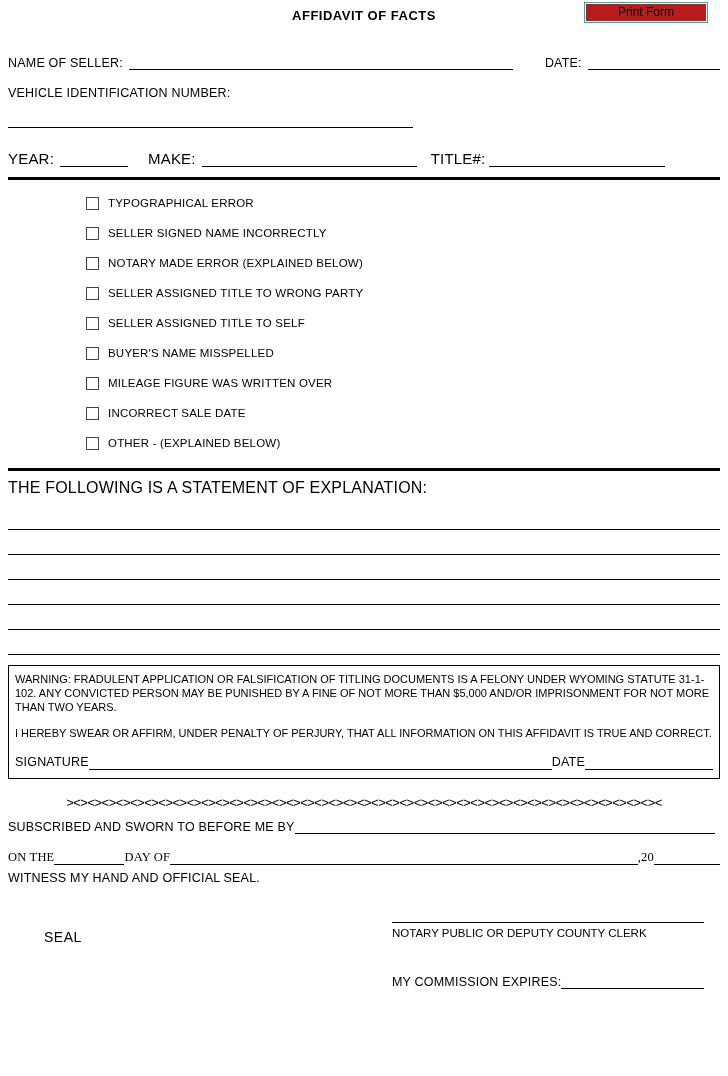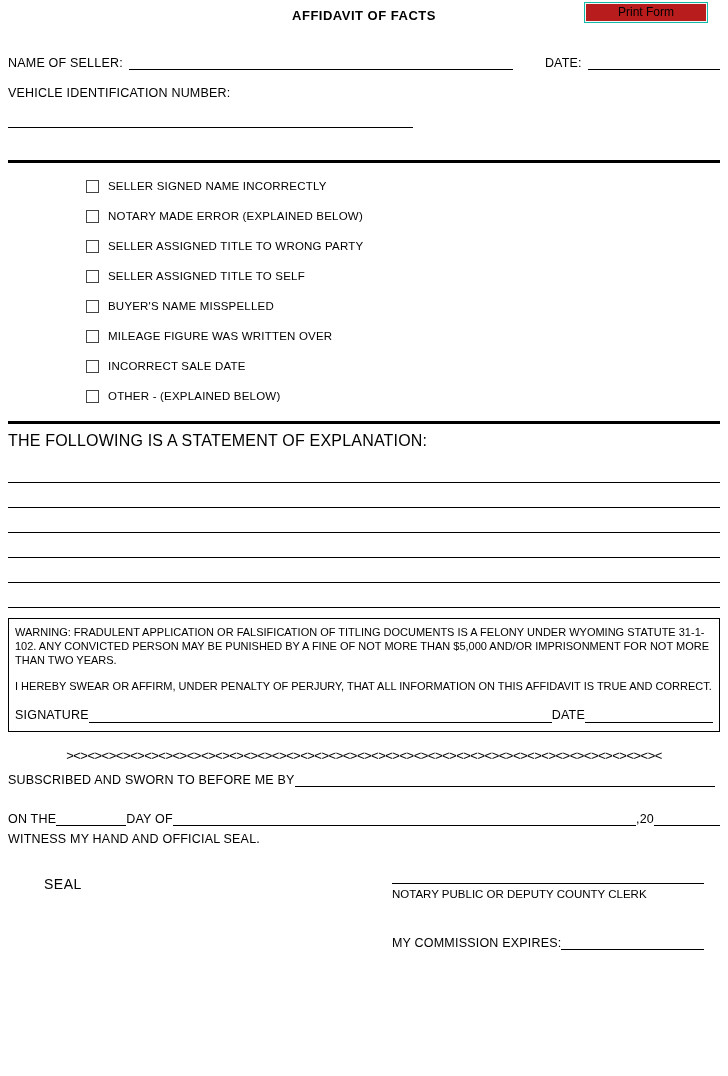--- a/index.html
+++ b/index.html
@@ -152,21 +152,21 @@
   .notary-row .ul { flex: 1 1 auto; }
 
   .seal-area {
     position: relative;
     margin-top: 24px;
     height: 60px;
   }
   .seal-word {
     position: absolute;
     left: 36px;
-    top: 6px;
+    top: 20px;
     font-size: 14px;
     letter-spacing: 0.5px;
   }
   .notary-sig {
     position: absolute;
     right: 16px;
     top: 0;
     width: 312px;
   }
   .notary-sig .ul { width: 100%; }
@@ -208,25 +208,37 @@
 
   <div class="row">
     <span class="lbl">VEHICLE IDENTIFICATION NUMBER:</span>
   </div>
   <div class="row" style="margin-top:14px;">
     <span class="ul" style="width:405px;"></span>
   </div>
 
   <div class="spacer-lg"></div>
 
+  <div class="row">
+    <span class="lbl lbl-lg">YEAR:</span>
+    <span class="ul" style="width:68px; margin-left:6px;"></span>
+    <span class="lbl lbl-lg" style="margin-left:20px;">MAKE:</span>
+    <span class="ul" style="width:215px; margin-left:6px;"></span>
+    <span class="lbl lbl-lg" style="margin-left:14px;">TITLE#:</span>
+    <span class="ul" style="width:176px; margin-left:4px;"></span>
+  </div>
 
   <hr class="hr-thick">
 
 
   <div class="cb-list">
+    <div class="cb-row">
+      <span class="cb"></span>
+      <span class="cb-label">TYPOGRAPHICAL ERROR</span>
+    </div>
     <div class="cb-row">
       <span class="cb"></span>
       <span class="cb-label">SELLER SIGNED NAME INCORRECTLY</span>
     </div>
     <div class="cb-row">
       <span class="cb"></span>
       <span class="cb-label">NOTARY MADE ERROR (EXPLAINED BELOW)</span>
     </div>
     <div class="cb-row">
       <span class="cb"></span>
@@ -278,21 +290,21 @@
     </div>
   </div>
 
   <div class="ornament">&gt;&lt;&gt;&lt;&gt;&lt;&gt;&lt;&gt;&lt;&gt;&lt;&gt;&lt;&gt;&lt;&gt;&lt;&gt;&lt;&gt;&lt;&gt;&lt;&gt;&lt;&gt;&lt;&gt;&lt;&gt;&lt;&gt;&lt;&gt;&lt;&gt;&lt;&gt;&lt;&gt;&lt;&gt;&lt;&gt;&lt;&gt;&lt;&gt;&lt;&gt;&lt;&gt;&lt;&gt;&lt;&gt;&lt;&gt;&lt;&gt;&lt;&gt;&lt;&gt;&lt;&gt;&lt;&gt;&lt;&gt;&lt;&gt;&lt;&gt;&lt;&gt;&lt;&gt;&lt;&gt;&lt;&gt;&lt;</div>
 
   <div class="notary-row">
     <span class="lbl">SUBSCRIBED AND SWORN TO BEFORE ME BY</span>
     <span class="ul" style="max-width:420px;"></span>
   </div>
 
-  <div class="notary-row" style="margin-top:25px;">
+  <div class="notary-row" style="margin-top:16px;font-family:Liberation Serif, serif;">
     <span class="lbl">ON THE</span>
     <span class="ul" style="flex:0 0 70px;"></span>
     <span class="lbl">DAY OF</span>
     <span class="ul"></span>
     <span class="lbl">,20</span>
     <span class="ul" style="flex:0 0 66px;"></span>
   </div>
 
   <div class="lbl" style="margin-top:6px;">WITNESS MY HAND AND OFFICIAL SEAL.</div>
 

